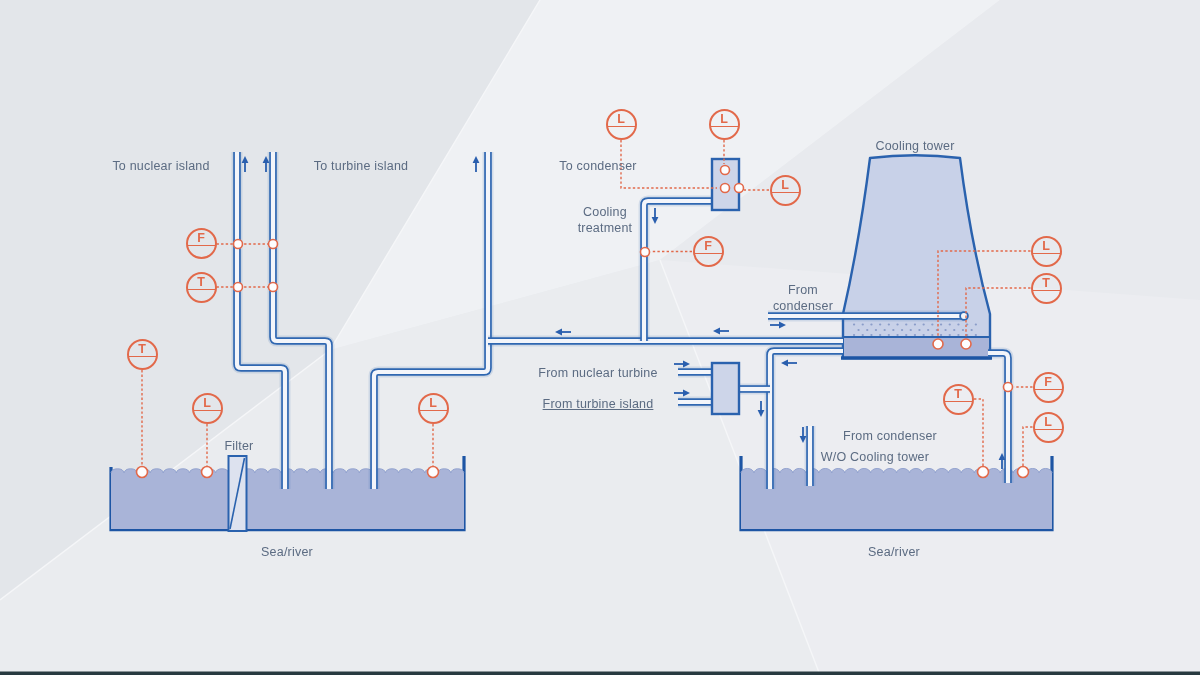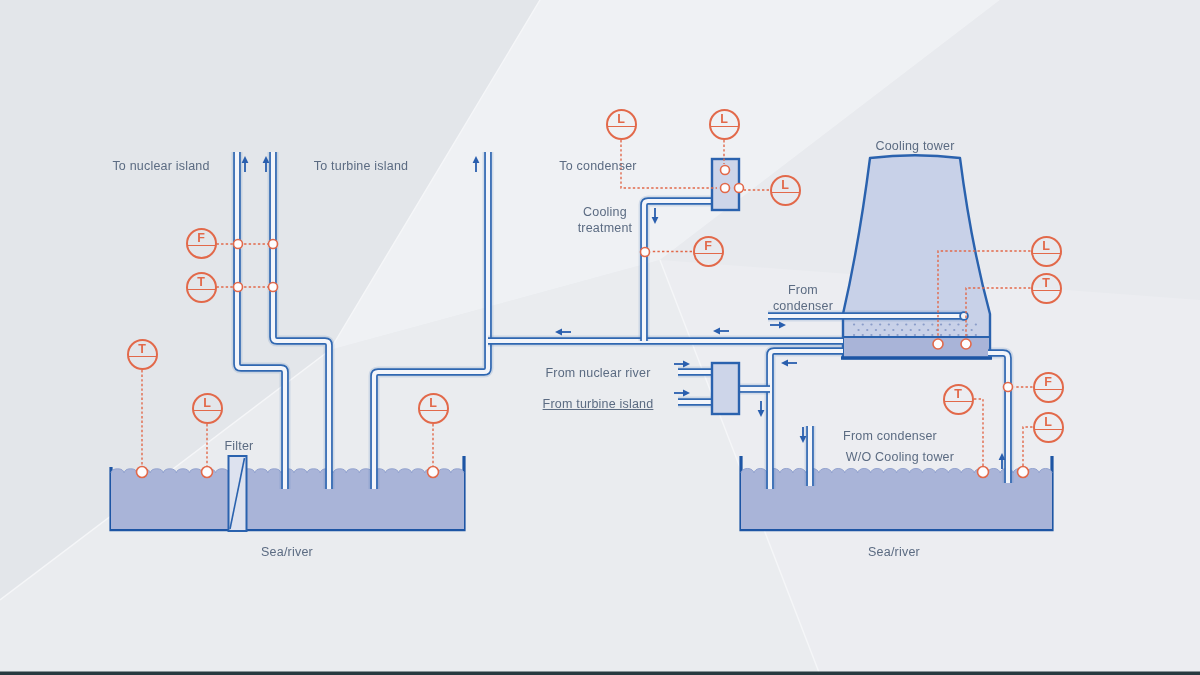--- a/index.html
+++ b/index.html
@@ -196,24 +196,24 @@
         <circle class="tap" cx="1023" cy="472" r="5.5"></circle>
     <circle class="tap" cx="1008" cy="387" r="4.5"></circle>
   </g>
 </svg>
 
 <div class="lbl r" style="left:96px;top:158px;width:130px;">To nuclear island</div>
 <div class="lbl" style="left:291px;top:158px;width:140px;">To turbine island</div>
 <div class="lbl" style="left:498px;top:158px;width:120px;margin-left:40px;">To condenser</div>
 <div class="lbl c" style="left:572px;top:204px;width:66px;">Cooling treatment</div>
 <div class="lbl" style="left:767px;top:282px;width:72px;">From condenser</div>
-<div class="lbl r" style="left:533px;top:365px;width:130px;">From nuclear river</div>
+<div class="lbl r" style="left:533px;top:365px;width:130px;">From nuclear turbine</div>
 <div class="lbl r" style="left:533px;top:396px;width:130px;text-decoration:underline;">From turbine island</div>
 <div class="lbl" style="left:825px;top:428px;width:130px;">From condenser</div>
-<div class="lbl" style="left:825px;top:449px;width:150px;">W/O Cooling tower</div>
+<div class="lbl" style="left:800px;top:449px;width:150px;">W/O Cooling tower</div>
 <div class="lbl c" style="left:853px;top:138px;width:124px;">Cooling tower</div>
 <div class="lbl c" style="left:209px;top:438px;width:60px;">Filter</div>
 <div class="lbl c" style="left:237px;top:544px;width:100px;">Sea/river</div>
 <div class="lbl c" style="left:844px;top:544px;width:100px;">Sea/river</div>
 
 <div class="inst" style="left:185.5px;top:227.5px">
       <span class="ltr">F</span>
     </div>
 <div class="inst" style="left:185.5px;top:271.5px">
       <span class="ltr">T</span>

